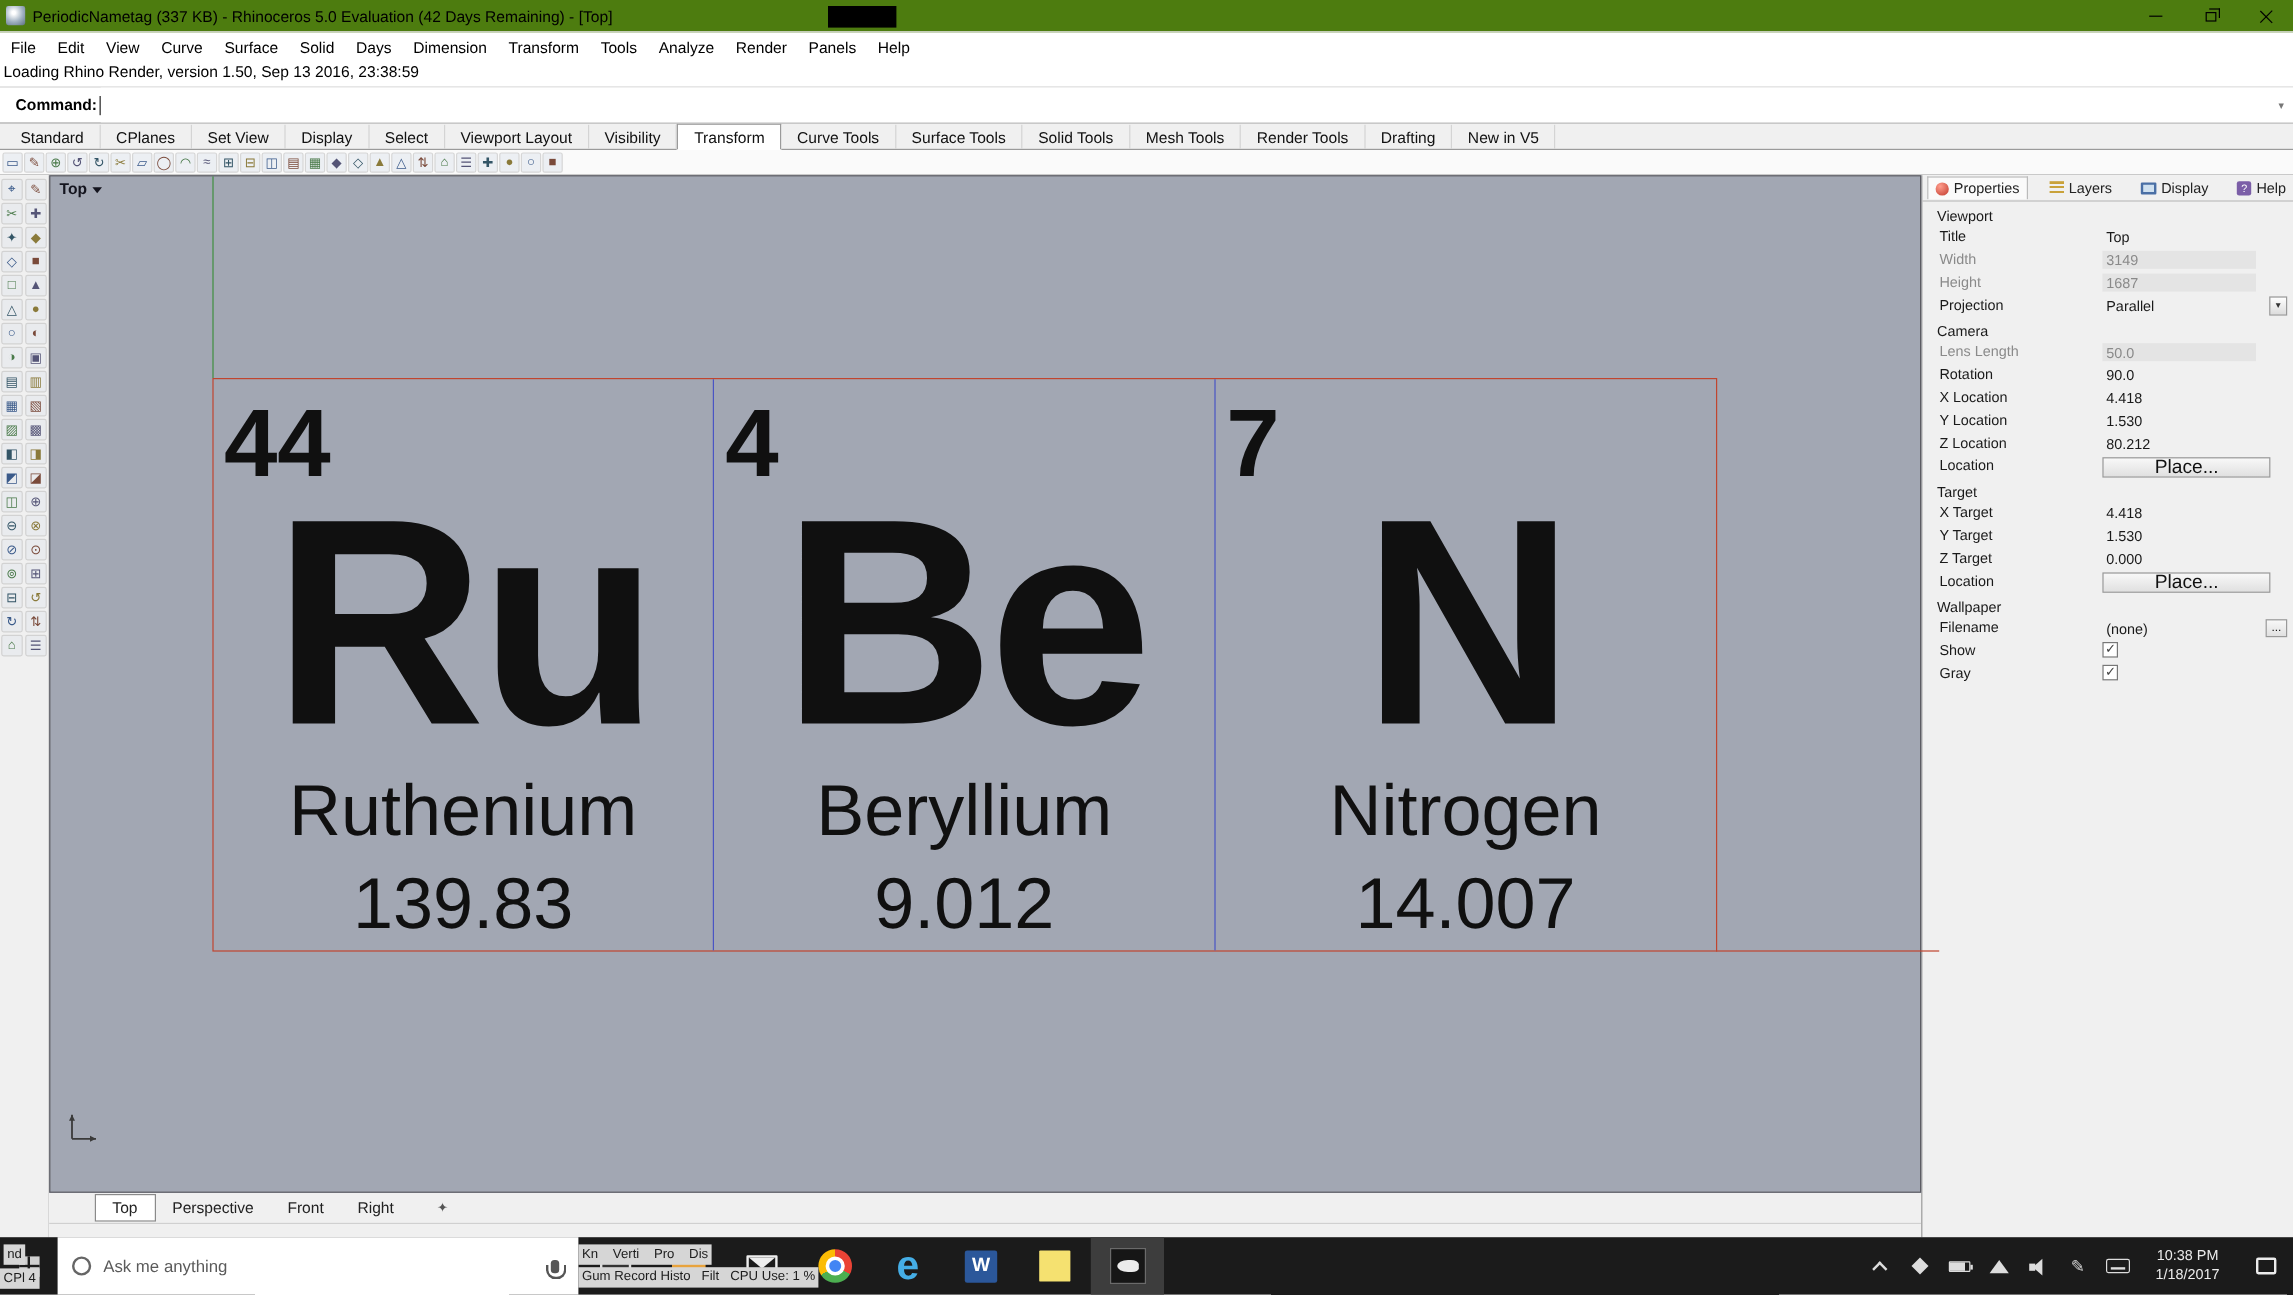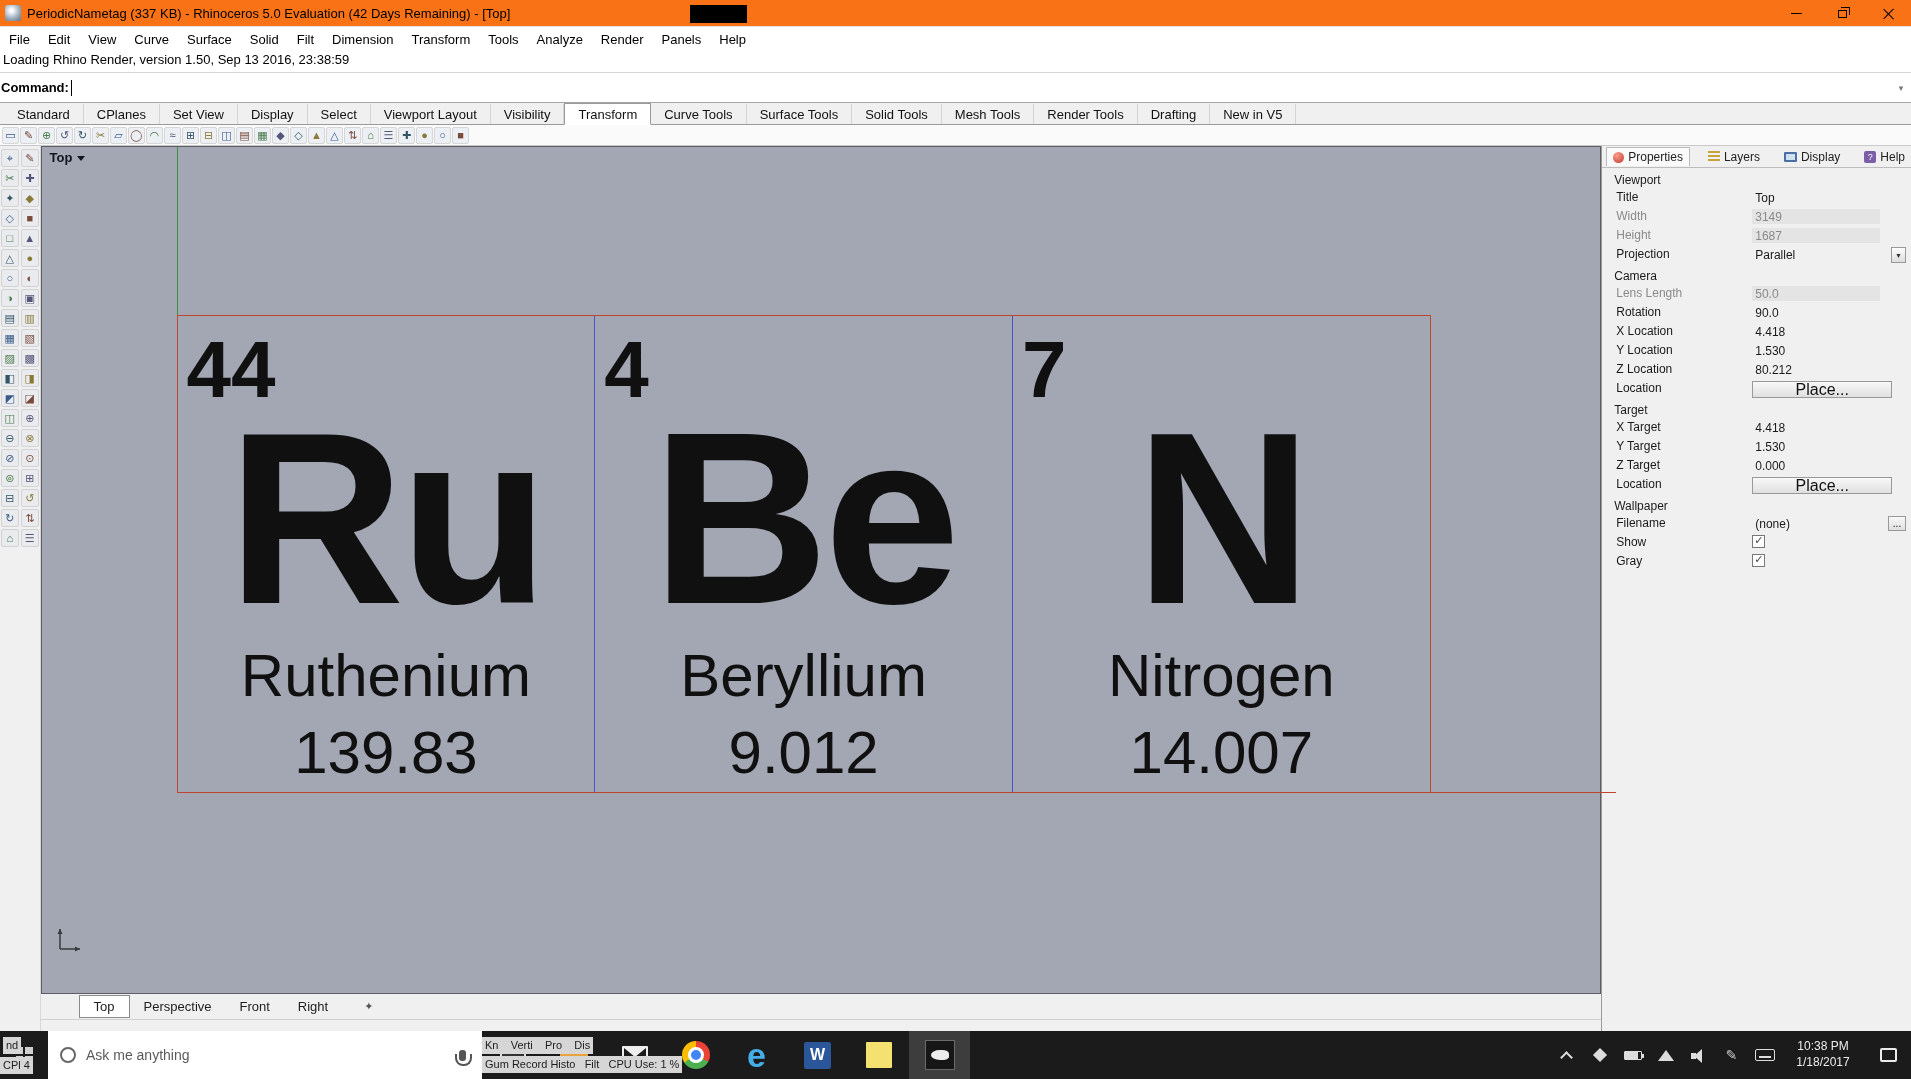--- a/index.html
+++ b/index.html
@@ -1,21 +1,21 @@
 <!DOCTYPE html>
 <html><head>
 <meta charset="utf-8">
 <style>
   * { margin:0; padding:0; box-sizing:border-box; }
   html,body { width:1911px; height:1079px; overflow:hidden; background:#fff;
     font-family:"Liberation Sans","DejaVu Sans",sans-serif; }
   .root { position:relative; width:1911px; height:1079px; background:#fff; }
 
   
-  .titlebar { height:27px; background:#f97316; border-bottom:1px solid #e3e3e3;
+  .titlebar { height:27px; background:#4d7c0f; border-bottom:1px solid #e3e3e3;
     display:flex; align-items:center; position:relative; }
   .appico { width:16px; height:16px; margin:0 6px 0 5px;
     background:radial-gradient(circle at 40% 35%, #fff 10%, #9fb0c0 55%, #5d6f83); border-radius:2px; }
   .title-text { font-size:13px; color:#000; }
   .black-art { position:absolute; left:690px; top:5px; width:57px; height:18px; background:#000; }
   .win-controls { margin-left:auto; display:flex; height:100%; }
   .wbtn { width:46px; height:100%; display:flex; align-items:center; justify-content:center; }
   .glyph-min { width:11px; height:1px; background:#000; }
   .glyph-max { width:9px; height:8px; border:1px solid #000; position:relative; margin-top:2px; }
   .glyph-max::before { content:""; position:absolute; top:-4px; left:2px; width:8px; height:7px;
@@ -25,21 +25,21 @@
     width:1.4px; height:14px; background:#000; }
   .glyph-close::before { transform:rotate(45deg); }
   .glyph-close::after  { transform:rotate(-45deg); }
 
   
   .menubar { height:25px; background:#fff; display:flex; align-items:center; }
   .menu-item { font-size:13px; color:#000; padding:0 9px; }
   .loading-line { height:20px; background:#fff; font-size:13px; color:#000; padding-left:3px; }
   .command-bar { height:31px; background:#fff; border-top:1px solid #d6d6d6;
     border-bottom:1px solid #a6a6a6; display:flex; align-items:center; position:relative; }
-  .command-label { font-size:13px; font-weight:700; color:#000; margin-left:1px; }
+  .command-label { font-size:13px; font-weight:700; color:#000; margin-left:13px; }
   .command-input { flex:1; height:100%; border:none; outline:none; font-size:13px; padding-left:4px; }
   .caret { width:1px; height:16px; background:#000; margin-left:2px; }
   .cmd-hist { position:absolute; right:3px; top:8px; width:14px; height:14px; color:#777;
     font-size:9px; display:flex; align-items:center; justify-content:center; }
   .cmd-hist::after { content:"▾"; }
 
   
   .tabbar { height:22px; background:#f0f0f0; border-bottom:1px solid #9a9a9a;
     display:flex; align-items:flex-end; padding-left:4px; }
   .ttab { font-size:13px; color:#111; padding:3px 13px 2px 13px; border-right:1px solid #d4d4d4; }
@@ -204,21 +204,21 @@
   </div>
 
   <div class="menubar">
 
   <span class="menu-item">File</span>
       <span class="menu-item">Edit</span>
       <span class="menu-item">View</span>
       <span class="menu-item">Curve</span>
       <span class="menu-item">Surface</span>
       <span class="menu-item">Solid</span>
-      <span class="menu-item">Filt</span>
+      <span class="menu-item">Days</span>
       <span class="menu-item">Dimension</span>
       <span class="menu-item">Transform</span>
       <span class="menu-item">Tools</span>
       <span class="menu-item">Analyze</span>
       <span class="menu-item">Render</span>
       <span class="menu-item">Panels</span>
       <span class="menu-item">Help</span>
     </div>
 
   <div class="loading-line">Loading Rhino Render, version 1.50, Sep 13 2016, 23:38:59</div>

